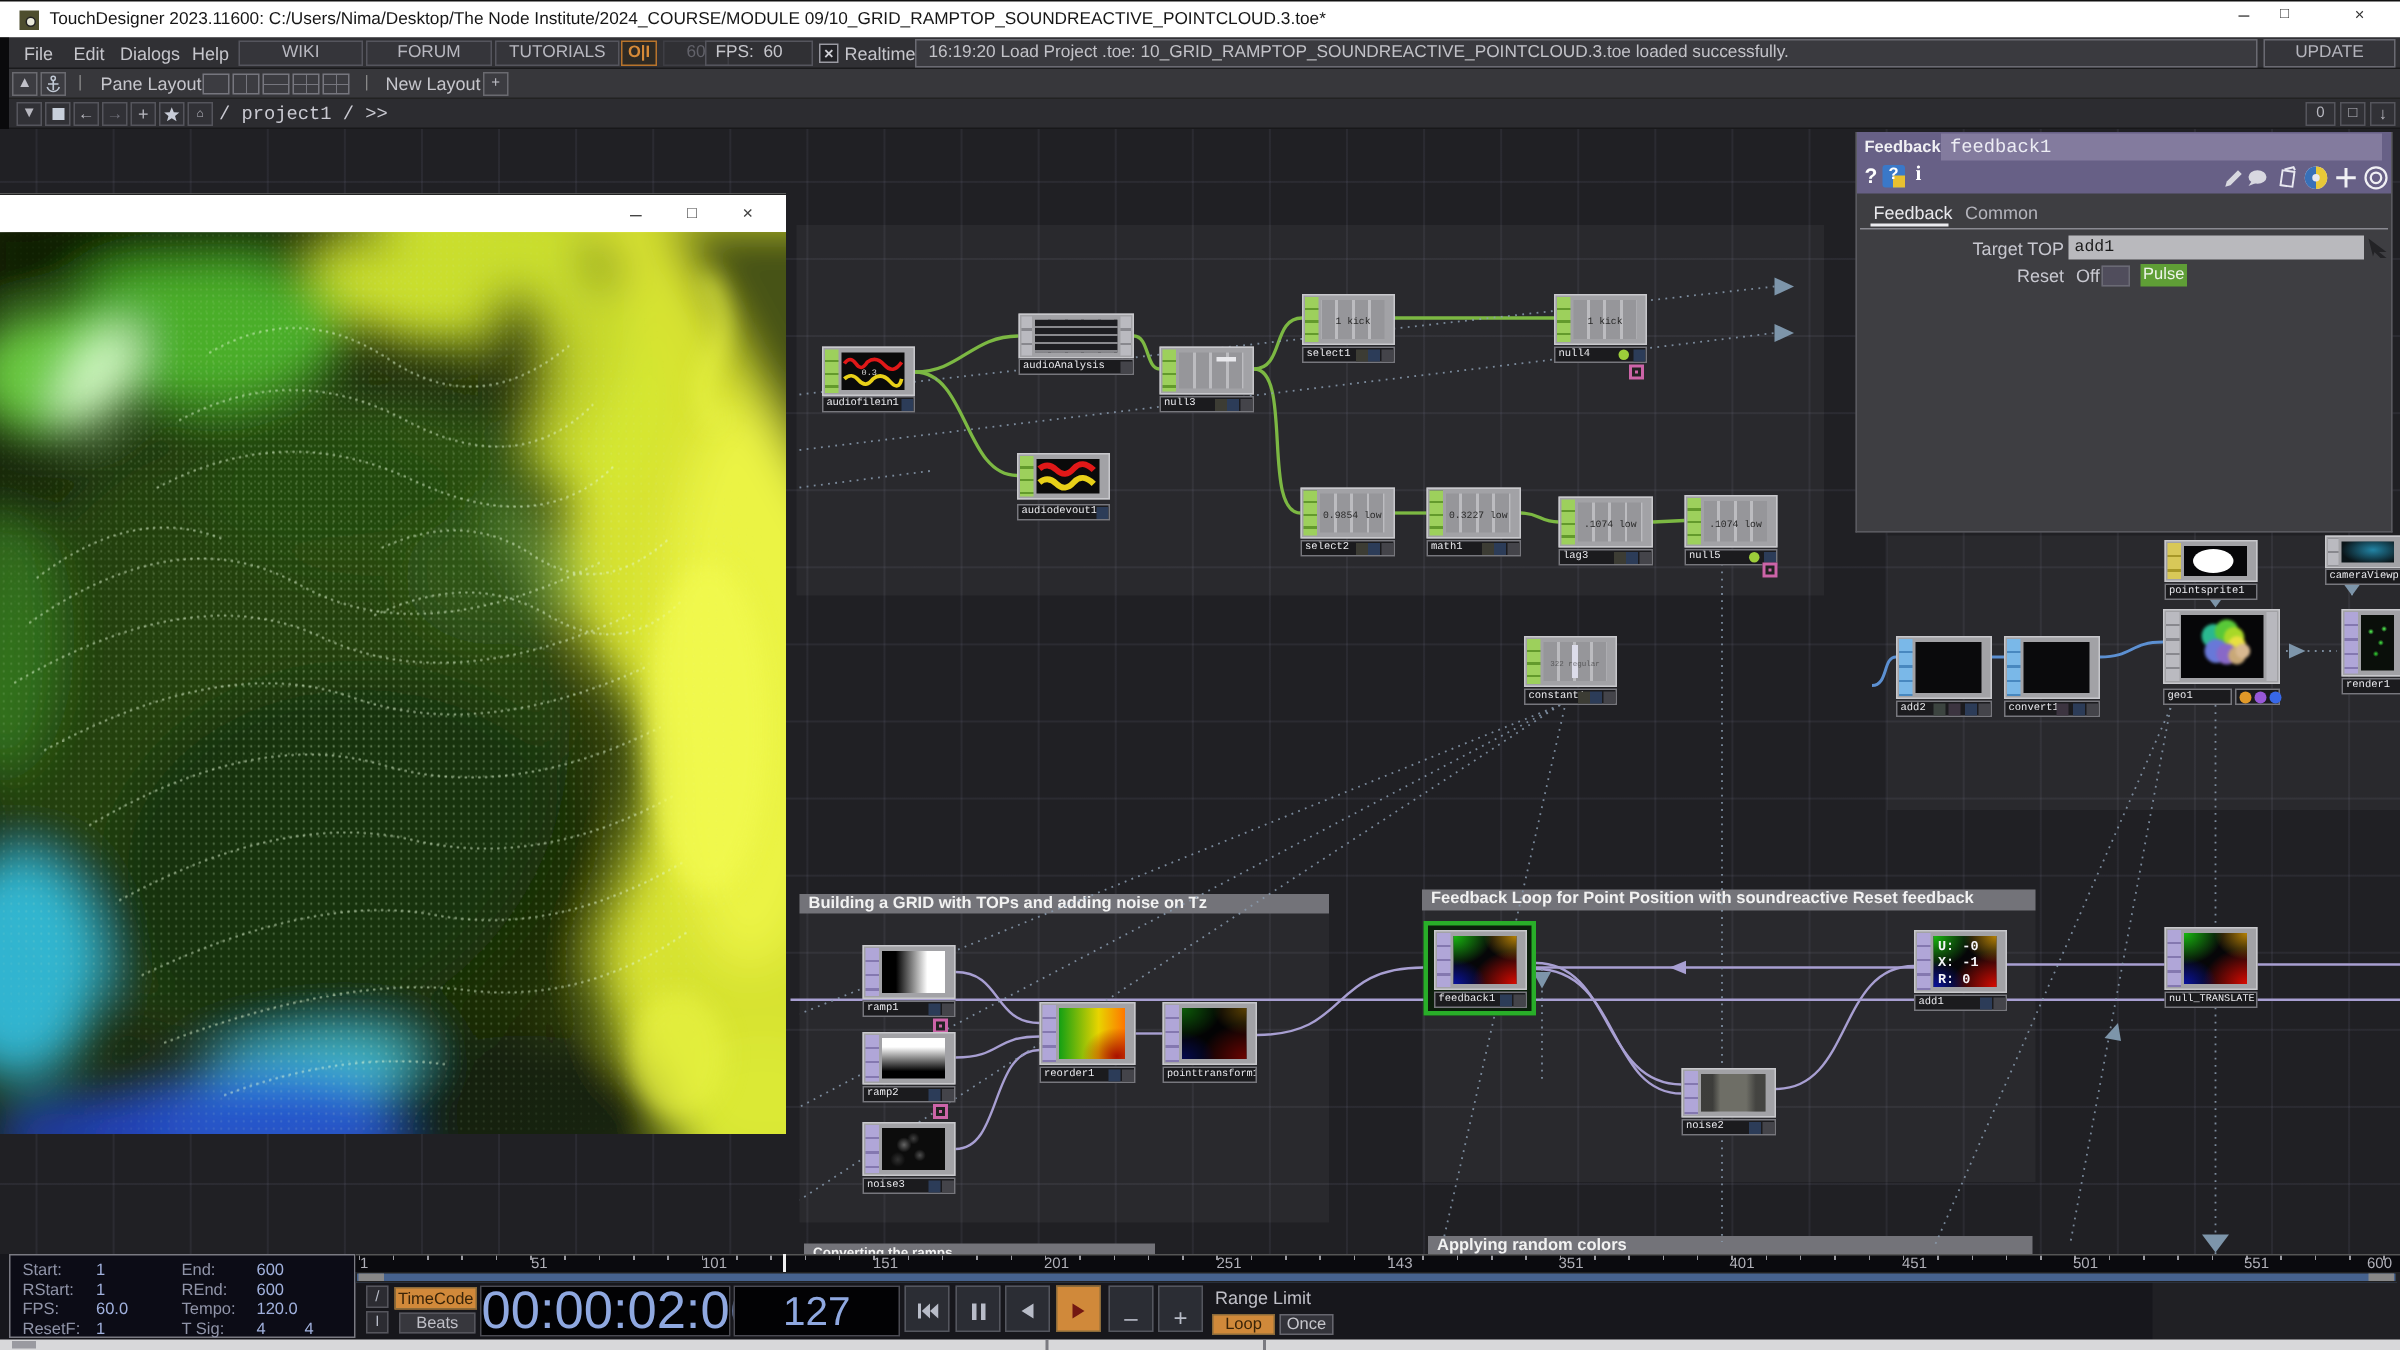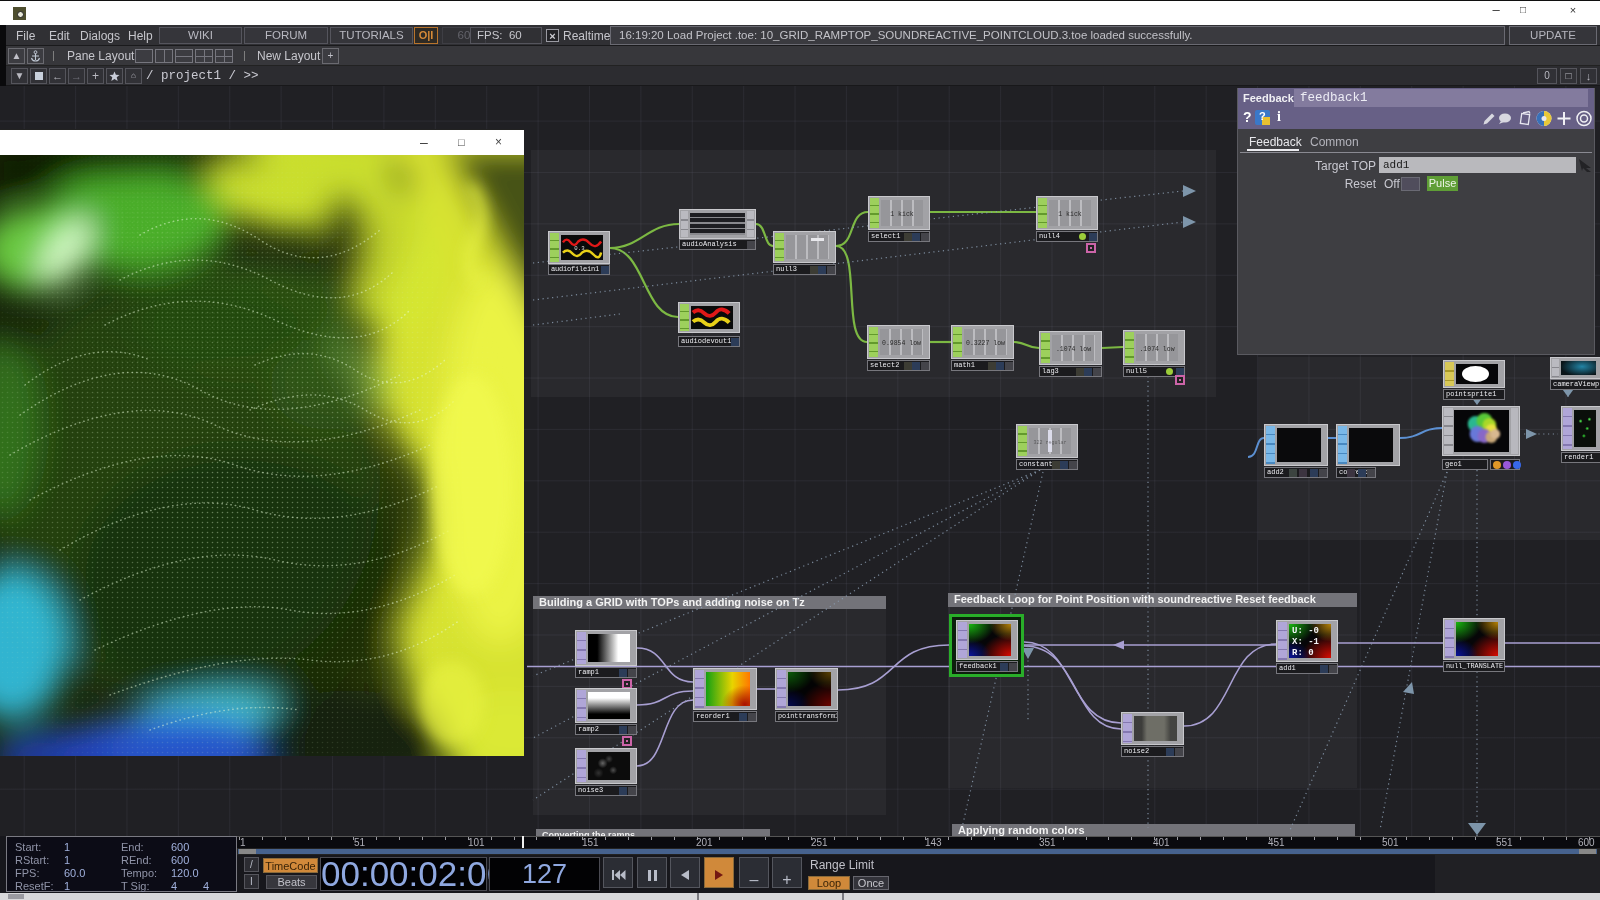--- a/index.html
+++ b/index.html
@@ -57,20 +57,21 @@
       radial-gradient(ellipse 90% 90% at 0% 100%, rgba(10,20,185,0.85), rgba(10,20,185,0) 58%),
       radial-gradient(ellipse 115% 115% at 100% 100%, rgba(230,10,0,0.95), rgba(230,10,0,0) 62%);
     background-color:#060608; }
   .tpb { top:21px; width:30px; height:31px; background:#2b2d34; border:1px solid #54565e; text-align:center; padding-top:9px; }
 </style></head>
 <body>
 <div id="stage">
 
 <div id="titlebar" class="abs">
   <div id="tdicon" class="abs"></div>
+  <div id="titletext" class="abs">TouchDesigner 2023.11600: C:/Users/Nima/Desktop/The Node Institute/2024_COURSE/MODULE 09/10_GRID_RAMPTOP_SOUNDREACTIVE_POINTCLOUD.3.toe*</div>
   <div class="winbtn abs" style="left:1490px;">–</div>
   <div class="winbtn abs" style="left:1517px;font-size:10px;">□</div>
   <div class="winbtn abs" style="left:1567px;font-size:11px;">×</div>
 </div>
 <div id="menubar" class="abs">
   <div class="menuitem abs" style="left:16px;">File</div>
   <div class="menuitem abs" style="left:49px;">Edit</div>
   <div class="menuitem abs" style="left:80px;">Dialogs</div>
   <div class="menuitem abs" style="left:128px;">Help</div>
   <div class="menubox abs" style="left:159px;width:83px;">WIKI</div>
@@ -350,21 +351,21 @@
 <div class="node" style="left:1264px;top:338px;width:64px;height:42px;">
   <div class="strip b"></div>
   <div class="thumb" style="background:#0a0a0c;"></div>
 </div>
 <div class="nlabel" style="left:1264px;top:381px;width:64px;">add2<div class="lbox" style="right:30px;background:#3c4440;"></div><div class="lbox" style="right:20px;background:#3c3440;"></div><div class="lbox" style="right:9px;background:#2c3c58;"></div><div class="lbox" style="right:0;background:#44444a;"></div></div>
 
 <div class="node" style="left:1336px;top:338px;width:64px;height:42px;">
   <div class="strip b"></div>
   <div class="thumb" style="background:#0a0a0c;"></div>
 </div>
-<div class="nlabel" style="left:1336px;top:381px;width:40px;">convert1<div class="lbox" style="right:20px;background:#3c3440;"></div><div class="lbox" style="right:9px;background:#2c3c58;"></div><div class="lbox" style="right:0;background:#44444a;"></div></div>
+<div class="nlabel" style="left:1336px;top:381px;width:64px;">convert1<div class="lbox" style="right:20px;background:#3c3440;"></div><div class="lbox" style="right:9px;background:#2c3c58;"></div><div class="lbox" style="right:0;background:#44444a;"></div></div>
 
 <div class="node" style="left:1442px;top:320px;width:78px;height:50px;">
   <div class="strip gr"></div>
   <div class="abs" style="right:1px;top:1px;bottom:1px;width:7px;background:#b8b8be;"></div>
   <div class="thumb" style="left:11px;right:10px;background:#060608;">
     <svg width="100%" height="100%" viewBox="0 0 56 42" preserveAspectRatio="none">
       <g filter="blur(1px)">
       <circle cx="22" cy="14" r="8" fill="#2ab890"></circle>
       <circle cx="31" cy="11" r="8" fill="#58c838"></circle>
       <circle cx="36" cy="15" r="7" fill="#a8d828"></circle>

